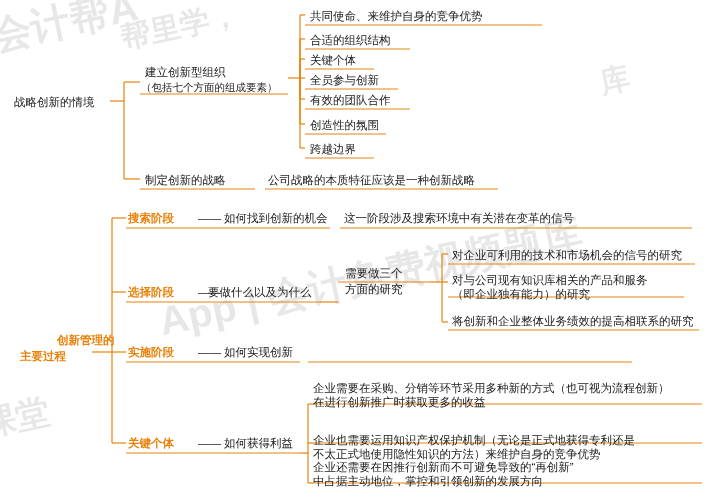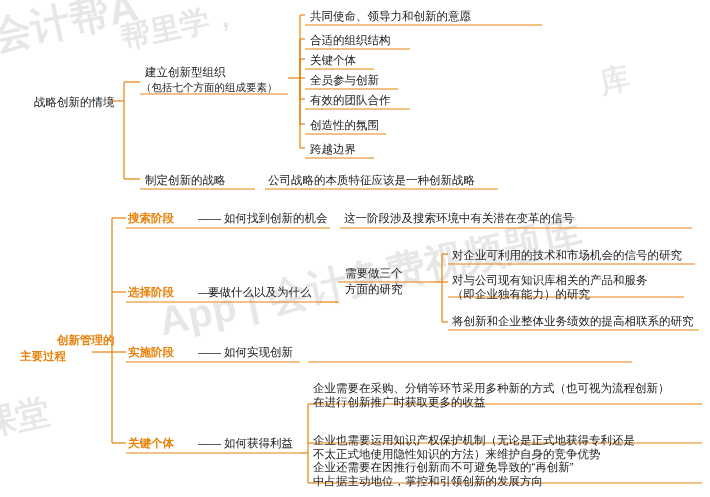--- a/index.html
+++ b/index.html
@@ -127,26 +127,26 @@
       <path d="M308,404 L308,483"></path>
       <path d="M308,404 L314,404"></path>
       <path d="M308,443 L314,443"></path>
       <path d="M308,483 L314,483"></path>
       <path d="M314,404 L702,404"></path>
       <path d="M314,443 L702,443"></path>
       <path d="M314,483 L702,483"></path>
     </g>
   </svg>
 
-  <div class="node t-black" style="left:14px; top:95px;margin-left:20px;">战略创新的情境</div>
+  <div class="node t-black" style="left:14px; top:95px;">战略创新的情境</div>
 
   <div class="node t-black" style="left:145px; top:65px;">建立创新型组织</div>
   <div class="node t-black t-small" style="left:141px; top:81px;">（包括七个方面的组成要素）</div>
 
-  <div class="node t-black" style="left:310px; top:9px;">共同使命、领导力和创新的意愿</div>
+  <div class="node t-black" style="left:310px; top:9px;">共同使命、来维护自身的竞争优势</div>
   <div class="node t-black" style="left:310px; top:33px;">合适的组织结构</div>
   <div class="node t-black" style="left:310px; top:53px;">关键个体</div>
   <div class="node t-black" style="left:310px; top:73px;">全员参与创新</div>
   <div class="node t-black" style="left:310px; top:93px;">有效的团队合作</div>
   <div class="node t-black" style="left:310px; top:118px;">创造性的氛围</div>
   <div class="node t-black" style="left:310px; top:142px;">跨越边界</div>
 
   <div class="node t-black" style="left:145px; top:173px;">制定创新的战略</div>
   <div class="node t-black" style="left:268px; top:173px;">公司战略的本质特征应该是一种创新战略</div>
 

